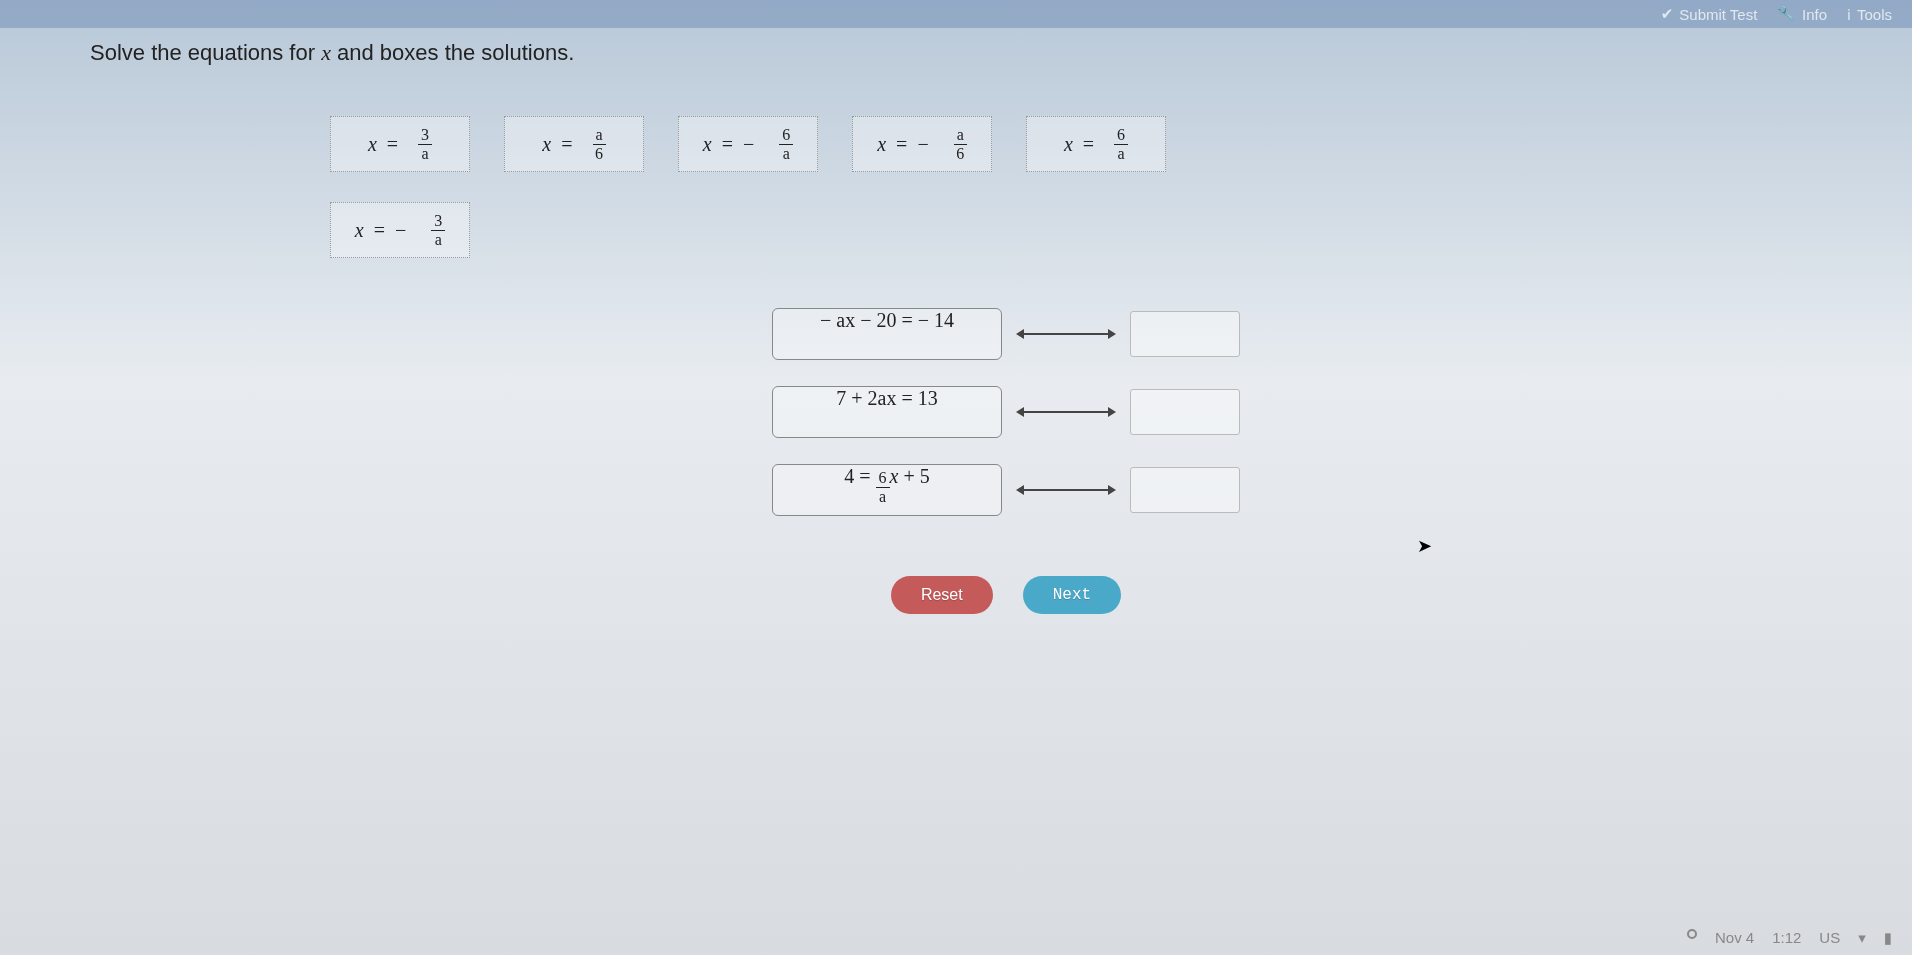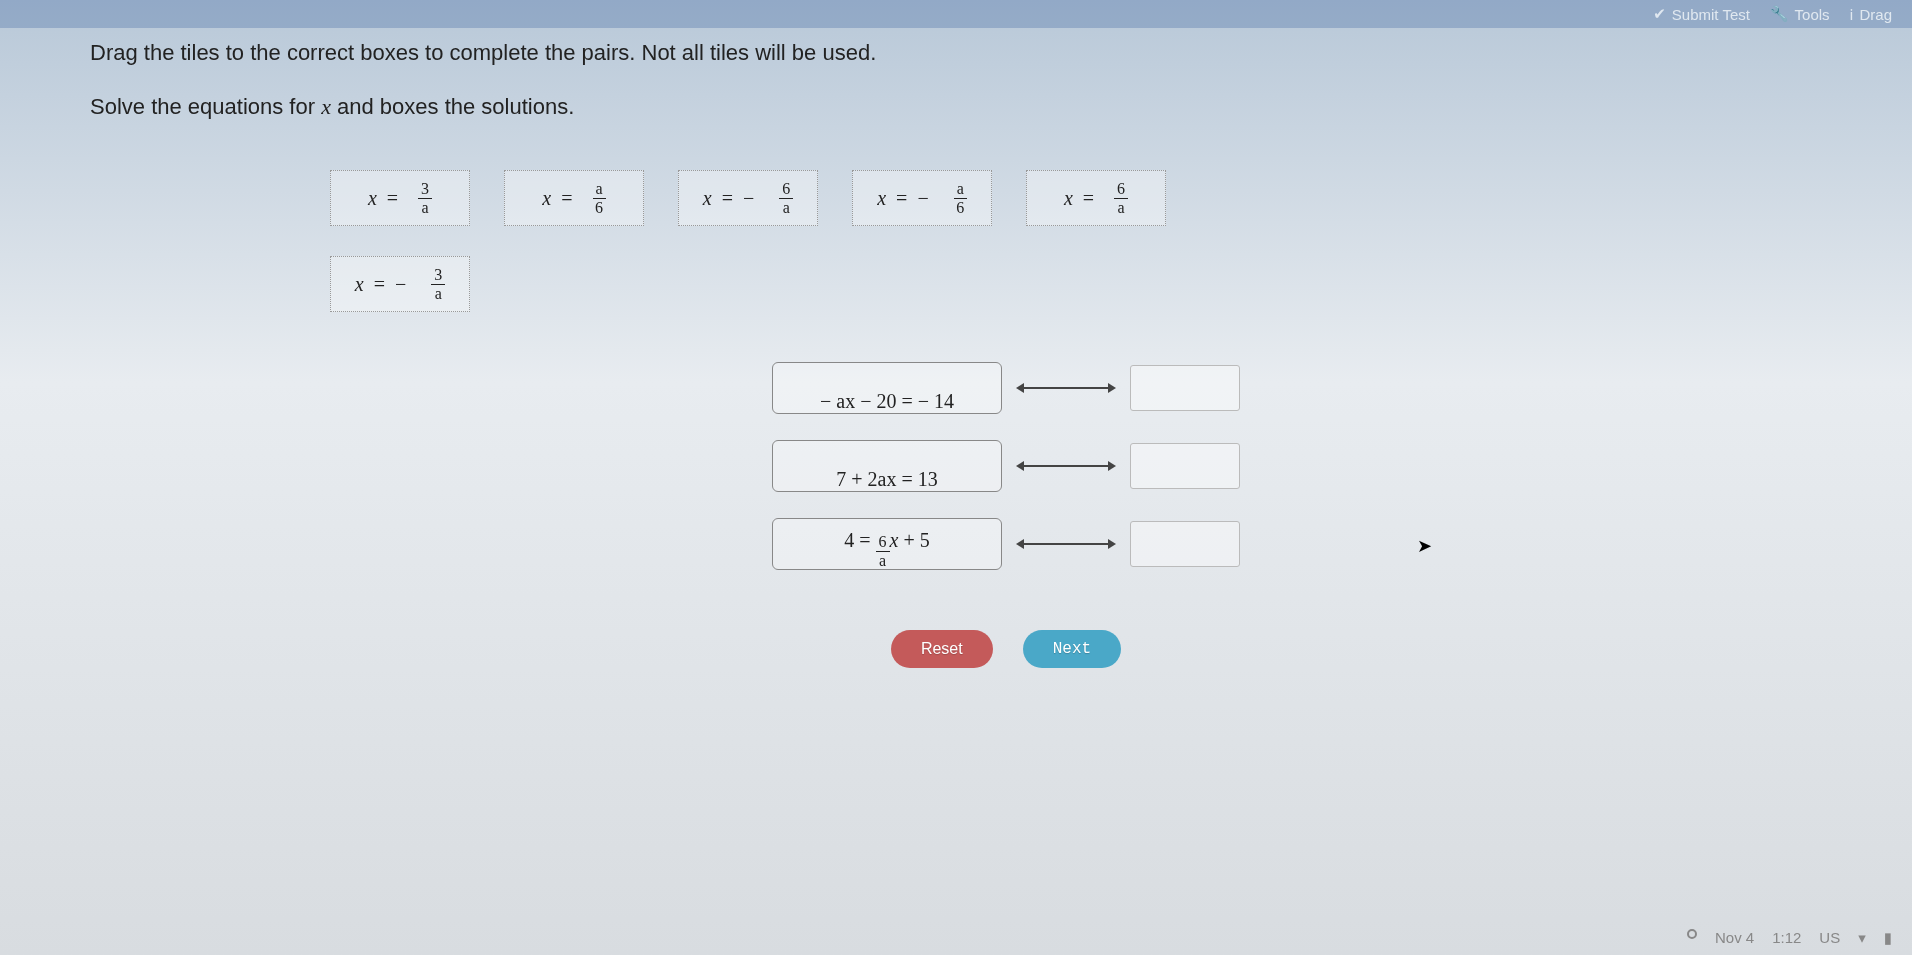--- a/index.html
+++ b/index.html
@@ -55,21 +55,21 @@
     .frac .den { padding-top: 1px; }
     .pairs-area { margin-top: 50px; display: flex; flex-direction: column; gap: 26px; align-items: center; margin-left: 100px; }
     .pair-row { display: flex; align-items: center; gap: 14px; }
     .eq-box {
       border: 1.8px solid #888;
       border-radius: 6px;
       background: rgba(255,255,255,0.3);
       width: 230px;
       height: 52px;
       display: flex;
-      align-items: flex-end;
+      align-items: flex-start;
       justify-content: center;
       font-family: Georgia, 'Times New Roman', serif;
       font-size: 20px;
       color: #222;
     }
     .arrow-wrap { display: flex; align-items: center; width: 100px; color: #444; }
     .arrow-line { flex: 1; height: 1.5px; background: #444; }
     .arrow-head-l, .arrow-head-r { width: 0; height: 0; }
     .arrow-head-l { border-right: 8px solid #444; border-top: 5px solid transparent; border-bottom: 5px solid transparent; }
     .arrow-head-r { border-left: 8px solid #444; border-top: 5px solid transparent; border-bottom: 5px solid transparent; }
@@ -104,30 +104,29 @@
 </head>
 <body>
 
 <div class="top-bar">
   <div class="item">
     <span>✔</span>
     <span>Submit Test</span>
   </div>
   <div class="item">
     <span>🔧</span>
-    <span>Tools</span>
+    <span>Info</span>
   </div>
   <div class="item">
     <span>ℹ</span>
-    <span>Drag</span>
+    <span>Tools</span>
   </div>
 </div>
 
 <div class="content">
-  <p class="instr1">Drag the tiles to the correct boxes to complete the pairs. Not all tiles will be used.</p>
   <p class="instr2">
     <span>Solve the equations for </span><em>x</em><span> and boxes the solutions.</span>
   </p>
 
   <div class="tiles-area">
     <div class="tiles-row">
       <div class="tile">
         <span class="math">
             <em>x</em>
             <span>=</span>

